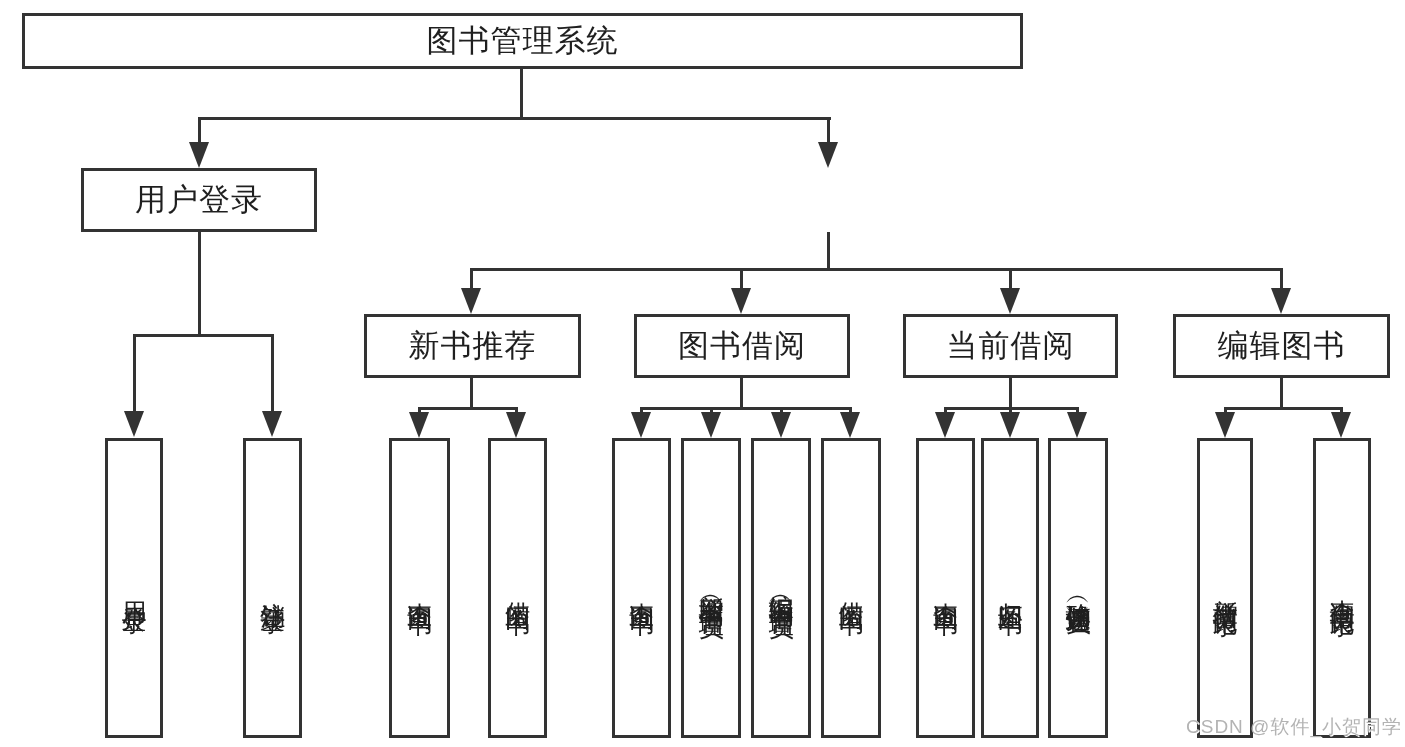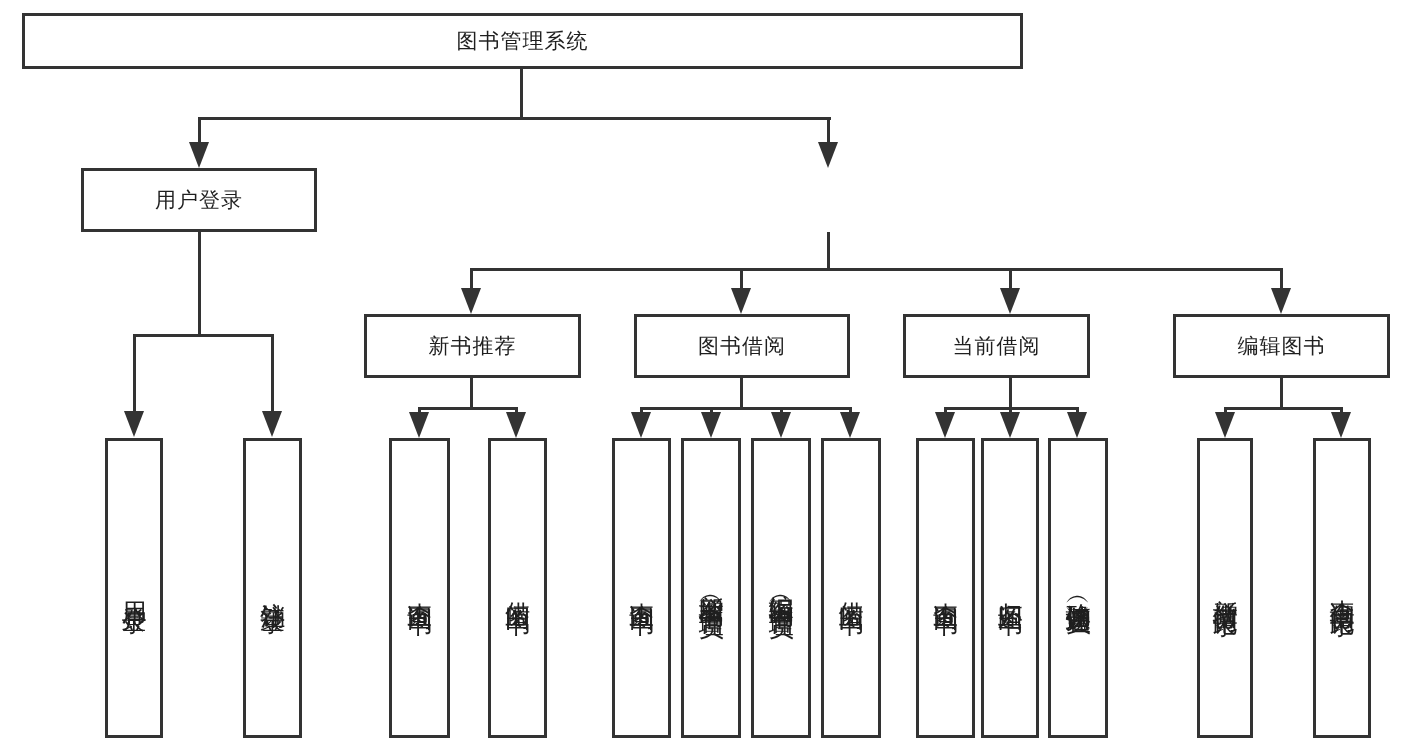--- a/index.html
+++ b/index.html
@@ -15,21 +15,21 @@
     overflow: hidden;
   }
   .box {
     position: absolute;
     box-sizing: border-box;
     border: 3px solid #333333;
     background: #ffffff;
     display: flex;
     align-items: center;
     justify-content: center;
-    font-size: 21px;
+    font-size: 31px;
     letter-spacing: 1px;
     color: #1f1f1f;
     white-space: nowrap;
   }
   .leaf {
     position: absolute;
     box-sizing: border-box;
     border: 3px solid #333333;
     background: #ffffff;
     top: 438px;
@@ -106,21 +106,21 @@
   <div class="arrow" style="left:1000px; top:288px;"></div>
   <div class="vline" style="left:1280px; top:268px; height:24px;"></div>
   <div class="arrow" style="left:1271px; top:288px;"></div>
 
   <div class="box" style="left:364px; top:314px; width:217px; height:64px;">
     <span>新书推荐</span>
   </div>
   <div class="box" style="left:634px; top:314px; width:216px; height:64px;">
     <span>图书借阅</span>
   </div>
-  <div class="box" style="left:903px; top:314px; width:187px; height:64px;">
+  <div class="box" style="left:903px; top:314px; width:215px; height:64px;">
     <span>当前借阅</span>
   </div>
   <div class="box" style="left:1173px; top:314px; width:217px; height:64px;">
     <span>编辑图书</span>
   </div>
 
   <div class="vline" style="left:470px; top:378px; height:32px;"></div>
   <div class="hline" style="left:418px; top:407px; width:100px;"></div>
   <div class="vline" style="left:418px; top:407px; height:10px;"></div>
   <div class="arrow" style="left:409px; top:412px;"></div>
@@ -191,14 +191,15 @@
     <span>确认归还（管理员）</span>
   </div>
 
   <div class="leaf" style="left:1197px; width:56px;">
     <span>新增借阅记录</span>
   </div>
   <div class="leaf" style="left:1313px; width:58px;">
     <span>查询借阅记录</span>
   </div>
 
+  <div id="watermark">CSDN @软件_小贺同学</div>
 
 </div>
 
 </body></html>

